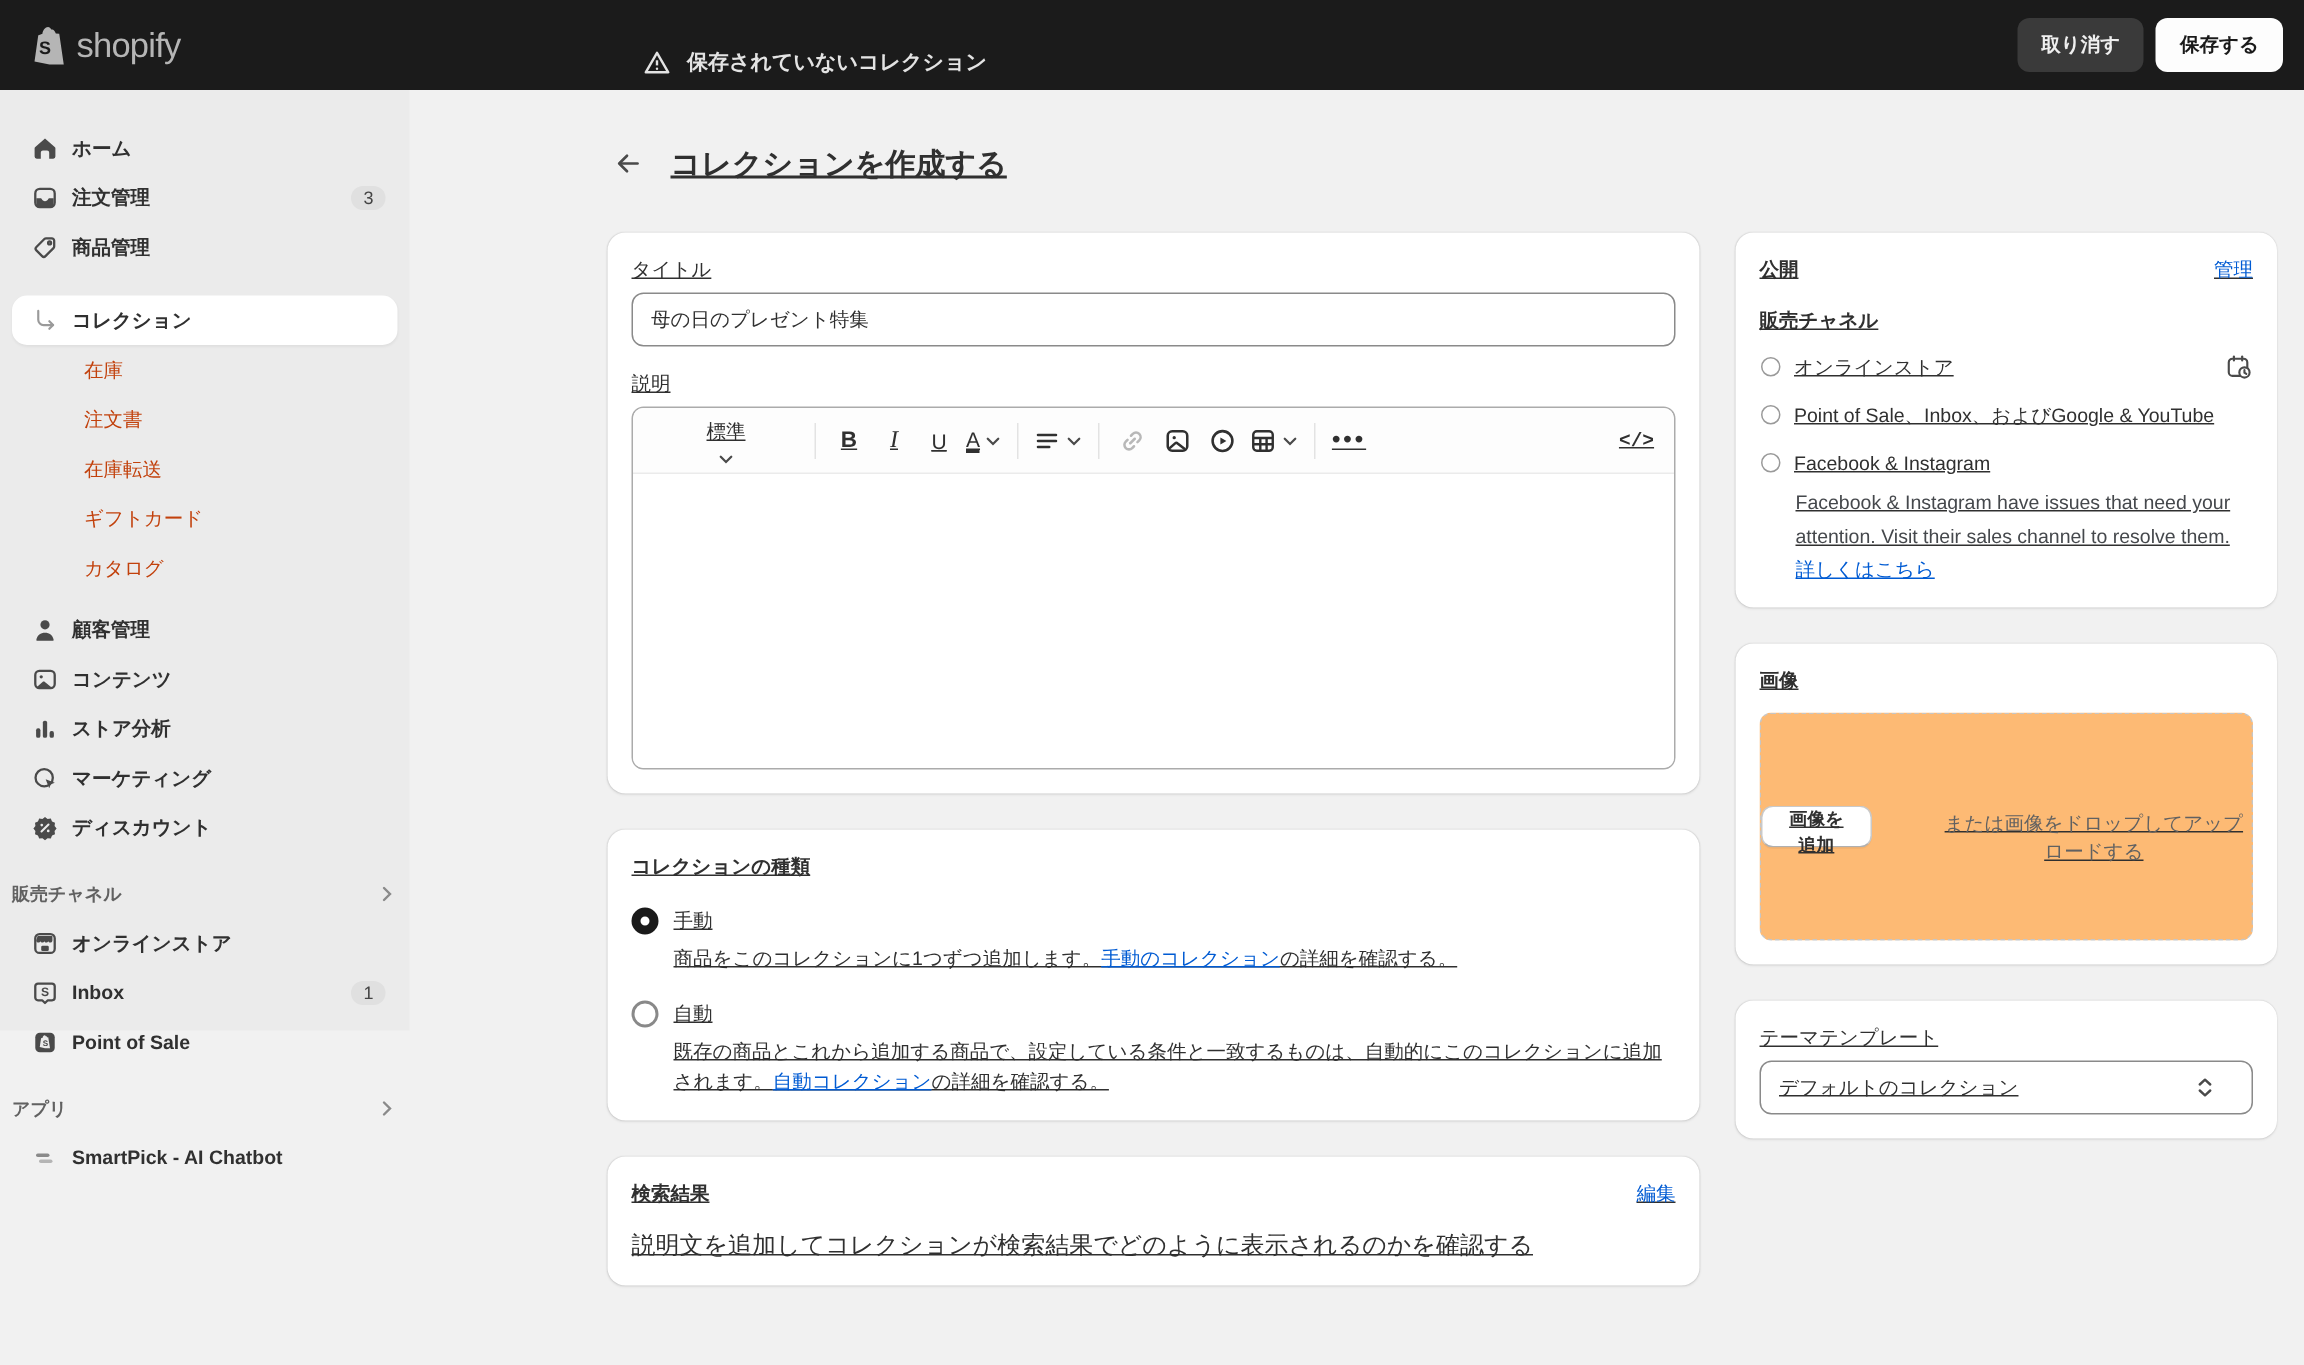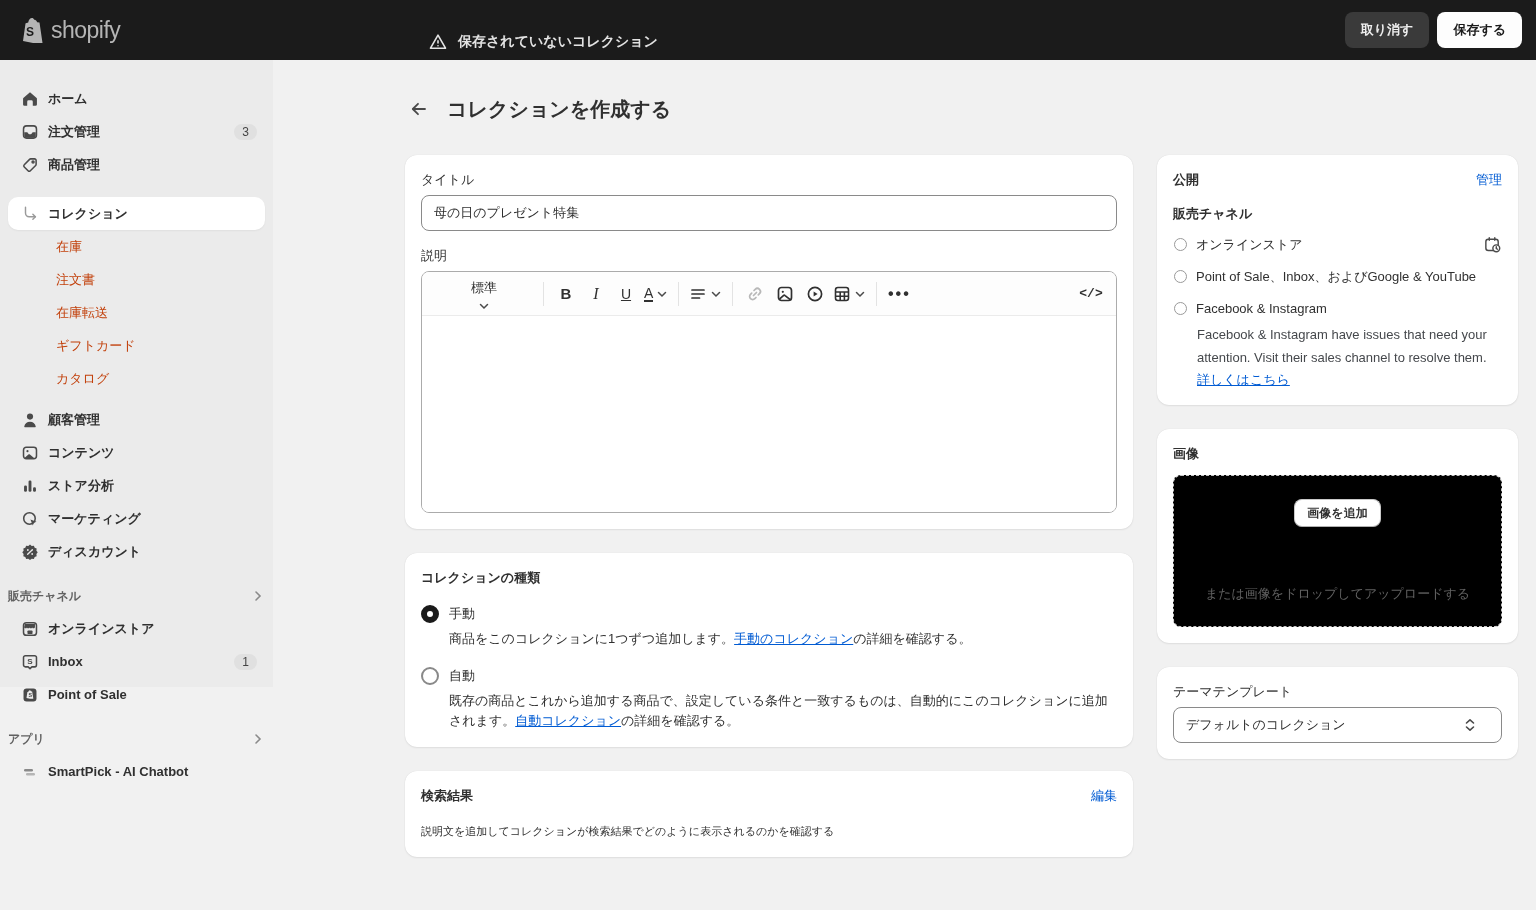--- a/index.html
+++ b/index.html
@@ -33,21 +33,21 @@
   .nav-selected { background:#ffffff; box-shadow:0 1px 2px rgba(0,0,0,.05); padding-left:12px;margin-top:16px; }
   .nav-selected .nav-label { font-weight:700; color:#303030; }
   .nav-badge { margin-left:auto; background:#e0e0e0; color:#444; border-radius:8px;
     font-size:12px; font-weight:500; padding:1px 8px; }
   .nav-section { display:flex; align-items:center; justify-content:space-between;
     margin:14px 8px 2px 8px; height:28px; font-size:12px; font-weight:600; color:#616161; }
   .group-gap { height:8px; }
   .icon-svg { display:block; }
 
   
-  .main { flex:1; padding:0 19px 0 132px; }
+  .main { flex:1; padding:0 19px 0 132px;text-decoration:underline; }
   .page-header { margin-top:35px; display:flex; align-items:center; gap:14px; }
   .back-btn { width:28px; height:28px; border:none; background:transparent; cursor:pointer;
     display:flex; align-items:center; justify-content:center; border-radius:8px; }
   .page-title { font-size:20px; font-weight:700; color:#303030; }
   .layout { display:flex; gap:24px; margin-top:32px; }
   .col-main { width:728px; }
   .col-side { width:361px; }
   .card { background:#fff; border-radius:12px; padding:16px;
     box-shadow:0 1px 2px rgba(0,0,0,.07), 0 0 1px rgba(0,0,0,.12); margin-bottom:24px; }
   .field-label { font-size:13px; color:#303030; margin-bottom:6px; }
@@ -76,35 +76,35 @@
   .radio-row { display:flex; align-items:center; gap:10px; margin-top:18px; }
   .radio { width:18px; height:18px; border-radius:50%; background:#fff; flex-shrink:0; cursor:pointer; }
   .radio-on { border:6px solid #1a1a1a; }
   .radio-off { border:2px solid #898989; }
   .radio-label { font-size:13px; color:#303030; }
   .radio-desc { margin:6px 0 0 28px; font-size:13px; line-height:20px; color:#303030; }
   a.inline-link { color:#005bd3; text-decoration:underline; cursor:pointer; }
   a.plain-link { color:#005bd3; text-decoration:none; font-size:13px; cursor:pointer; }
 
   .card-head-row { display:flex; align-items:center; justify-content:space-between; }
-  .body-text { margin-top:16px; font-size:11px; line-height:20px; color:#303030; }
+  .body-text { margin-top:16px; font-size:16px; line-height:20px; color:#303030; }
 
   
   .sub-heading { font-size:13px; font-weight:700; margin-top:16px; }
   .channel-row { display:flex; margin-top:12px; font-size:13px; line-height:20px; }
   .channel-dot { width:13px; height:13px; border:1.5px solid #9a9a9a; border-radius:50%;
     margin:3px 9px 0 1px; flex-shrink:0; }
   .channel-label { color:#303030; }
   .channel-icon { margin-left:auto; flex-shrink:0; }
   .channel-warning { margin:4px 0 0 24px; font-size:13px; line-height:23px; color:#45484c; }
   .channel-more { display:inline-block; margin:2px 0 0 24px; font-size:13px; }
 
   
-  .dropzone { margin-top:12px; border:1px dashed #c6c6c6; border-radius:8px; background:#000000;
-    height:152px; display:flex; flex-direction:column; align-items:center; justify-content:center;gap:43px; }
+  .dropzone { margin-top:12px; border:1px dashed #c6c6c6; border-radius:8px; background:#fdba74;
+    height:152px; display:flex; flex-direction:row; align-items:center; justify-content:center;gap:43px; }
   .btn-add-image { background:#fff; border:1px solid #c9c9c9; border-bottom-color:#b0b0b0;
     box-shadow:0 1px 0 rgba(0,0,0,.04); border-radius:8px; height:28px; padding:0 12px;
     font-size:12px; font-weight:700; color:#303030; font-family:inherit; cursor:pointer; }
   .drop-hint { margin-top:14px; font-size:13px; line-height:19px; color:#616161; text-align:center; max-width:280px; }
 
   
   .select-box { margin-top:2px; height:36px; border:1px solid #8a8a8a; border-radius:8px; background:#fff;
     display:flex; align-items:center; justify-content:space-between; padding:0 24px 0 12px;
     font-size:13px; color:#303030; cursor:pointer; }
 </style>

